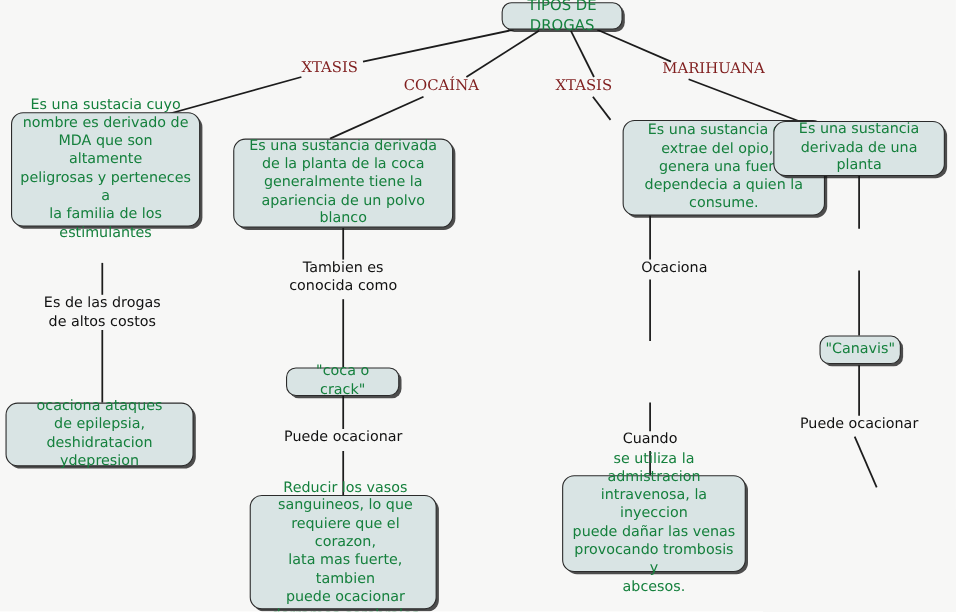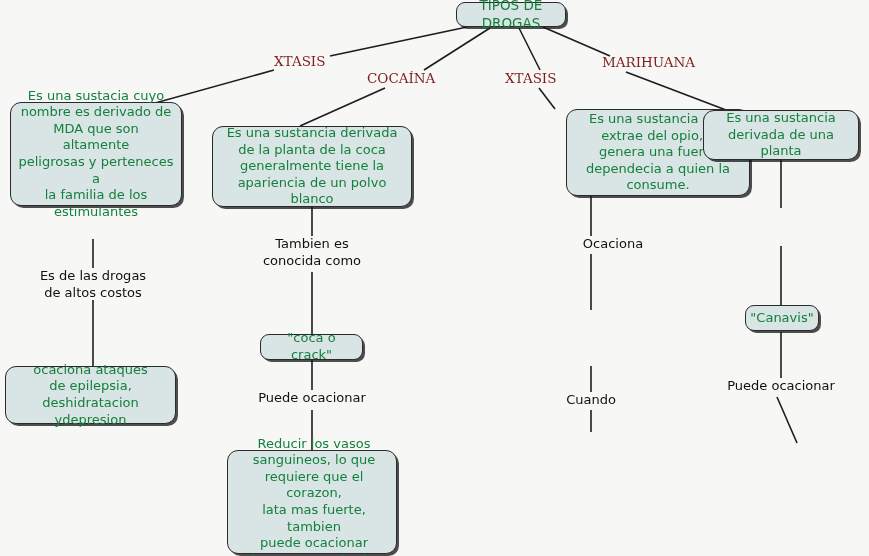--- a/index.html
+++ b/index.html
@@ -141,19 +141,24 @@
 puede ocacionar
 derrames cerebrales</div>
 
   <div class="node big" style="left:539px; top:109px; width:184px; height:87px;margin-left:27px;">Es una sustancia que
 extrae del opio, y
 genera una fuerte
 dependecia a quien la
 consume.</div>
   <div class="link-label" style="left:553px; top:236px; width:120px;">Ocaciona</div>
   <div class="link-label" style="left:531px; top:392px; width:120px;">Cuando</div>
+  <div class="node big" style="left:511px; top:432px; width:167px; height:88px;">se utiliza la admistracion
+intravenosa, la inyeccion
+puede dañar las venas
+provocando trombosis y
+abcesos.</div>
 
   <div class="node big" style="left:703px; top:110px; width:156px; height:50px;">Es una sustancia
 derivada de una planta</div>
   <div class="node small" style="left:745px; top:305px; width:74px; height:26px;">"Canavis"</div>
   <div class="link-label" style="left:716px; top:378px; width:130px;">Puede ocacionar</div>
 
 </div>
 
 </body></html>

